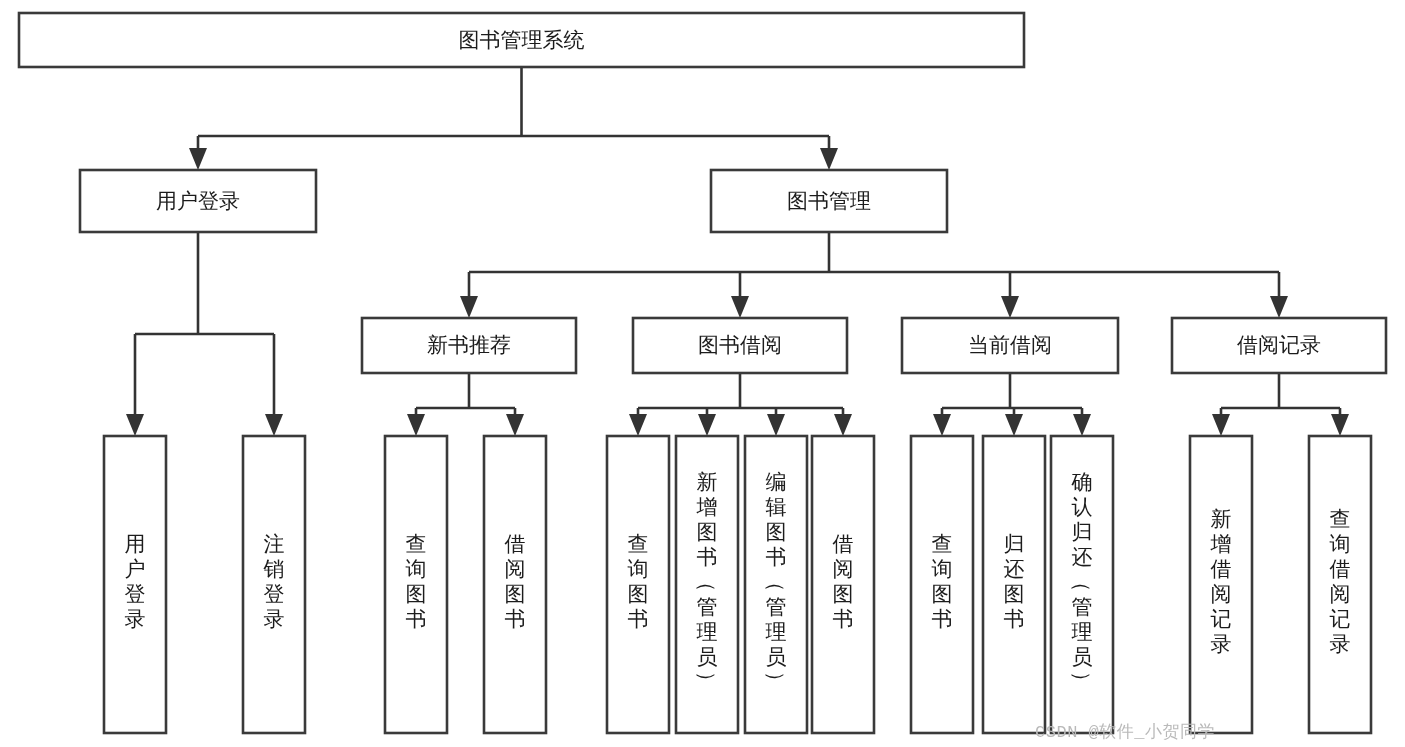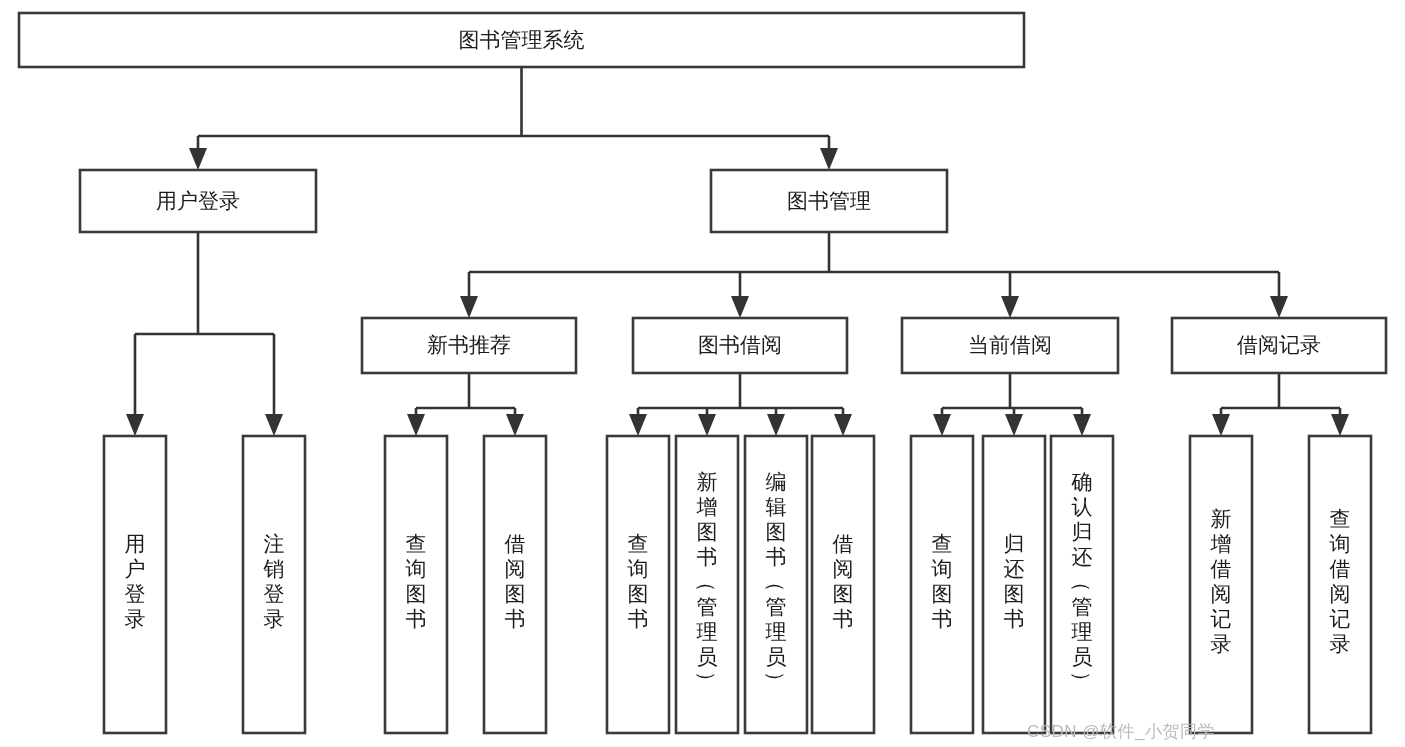--- a/index.html
+++ b/index.html
@@ -51,21 +51,21 @@
   .node-label-v {
     font-family: "Liberation Sans", "DejaVu Sans", sans-serif;
     font-size: 21px;
     fill: #1c1c1c;
     text-anchor: middle;
   }
   .watermark {
     position: absolute;
     right: 8px;
     bottom: 4px;
-    font-family: Liberation Sans, sans-serif;
+    font-family: Liberation Mono, monospace;
     font-size: 17px;
     color: #b9b9b9;
     letter-spacing: 0.5px;
     white-space: nowrap;
     pointer-events: none;
   }
 </style>
 </head>
 <body>
 

